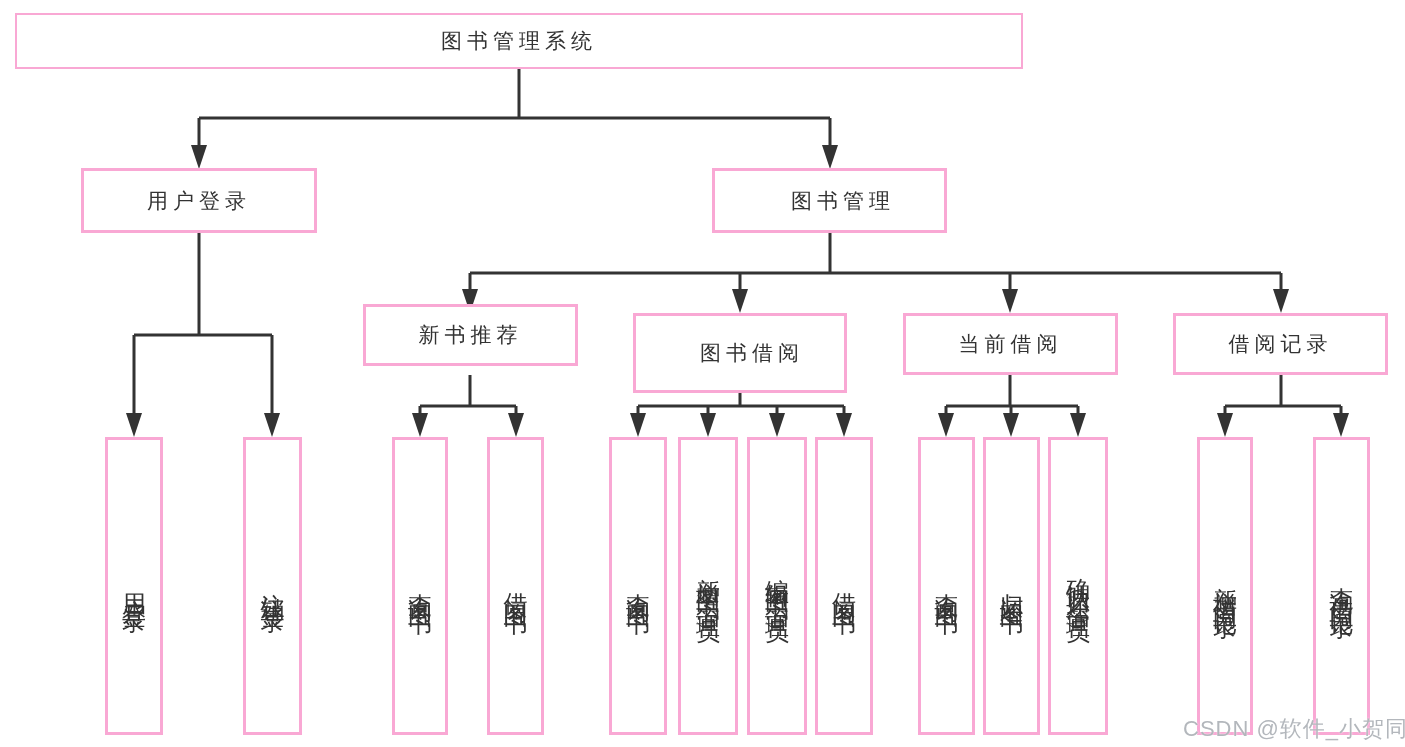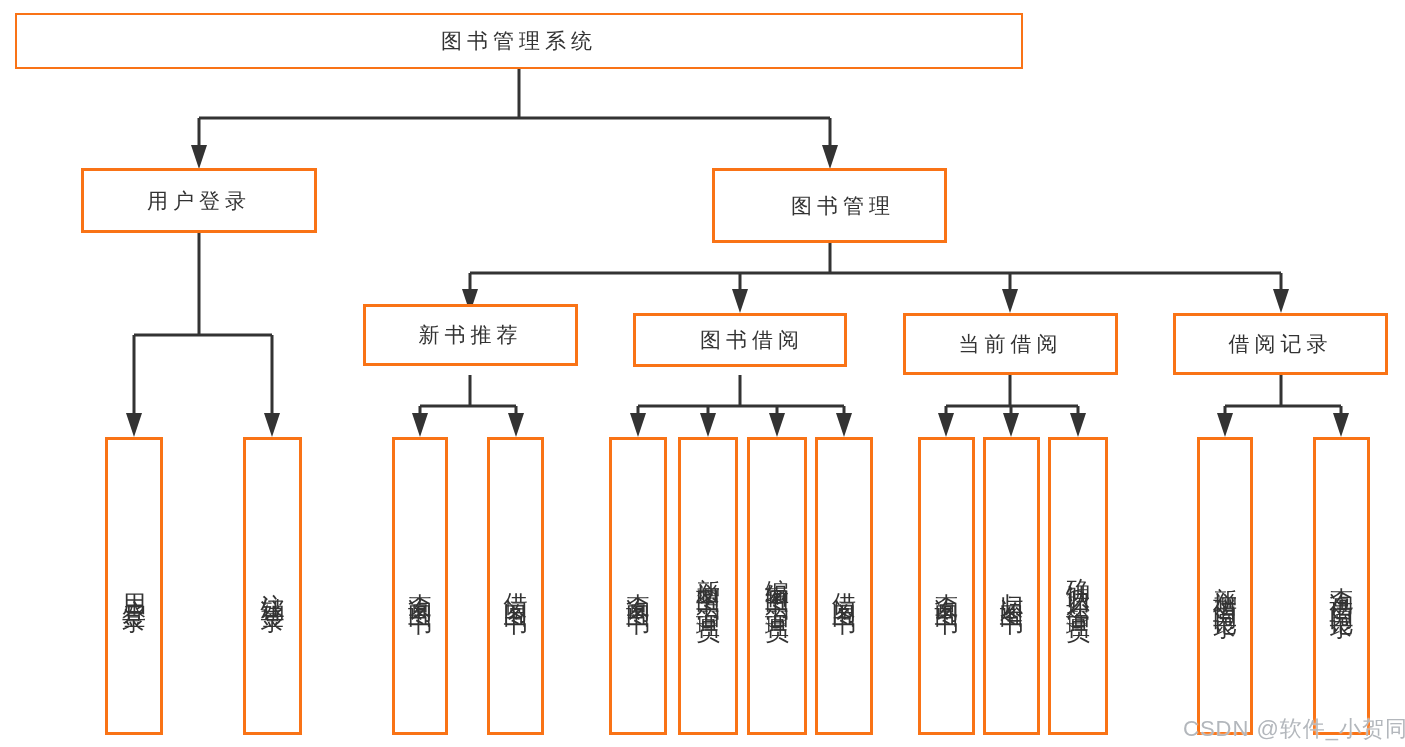--- a/index.html
+++ b/index.html
@@ -6,21 +6,21 @@
   #canvas{
     position:relative;
     width:1405px;height:747px;
     background:#ffffff;
     font-family:"Liberation Sans","DejaVu Sans",sans-serif;
     overflow:hidden;
   }
   #connectors{position:absolute;left:0;top:0;width:1405px;height:747px;}
   .box{
     position:absolute;
-    border:3px solid #f97316;
+    border:3px solid #f9a8d4;
     background:#ffffff;
     display:flex;align-items:center;justify-content:center;
     color:#333333;
     box-sizing:border-box;
     text-align:center;
   }
   .box.hlabel{font-size:21px;letter-spacing:5px;white-space:nowrap;}
   .box.root{border-width:2px;}
   .box.vlabel span{
     writing-mode:vertical-rl;
@@ -85,24 +85,24 @@
       <use href="#arr" transform="translate(1011,437)"></use>
       <use href="#arr" transform="translate(1078,437)"></use>
       <use href="#arr" transform="translate(1225,437)"></use>
       <use href="#arr" transform="translate(1341,437)"></use>
     </g>
   </svg>
 
   <div class="box hlabel root" style="left:15px;top:13px;width:1008px;height:56px;">图书管理系统</div>
 
   <div class="box hlabel" style="left:81px;top:168px;width:236px;height:65px;">用户登录</div>
-  <div class="box hlabel" style="left:712px;top:168px;width:235px;height:75px;padding-left:27px;">图书管理</div>
+  <div class="box hlabel" style="left:712px;top:168px;width:235px;height:65px;padding-left:27px;">图书管理</div>
 
   <div class="box hlabel" style="left:363px;top:304px;width:215px;height:62px;">新书推荐</div>
-  <div class="box hlabel" style="left:633px;top:313px;width:214px;height:54px;padding-left:24px;">图书借阅</div>
+  <div class="box hlabel" style="left:633px;top:313px;width:214px;height:80px;padding-left:24px;">图书借阅</div>
   <div class="box hlabel" style="left:1173px;top:313px;width:215px;height:62px;">借阅记录</div>
   <div class="box hlabel" style="left:903px;top:313px;width:215px;height:62px;">当前借阅</div>
 
   <div class="box vlabel" style="left:105px;top:437px;width:58px;height:298px;">
     <span>用户登录</span>
   </div>
   <div class="box vlabel" style="left:243px;top:437px;width:59px;height:298px;">
     <span>注销登录</span>
   </div>
 

